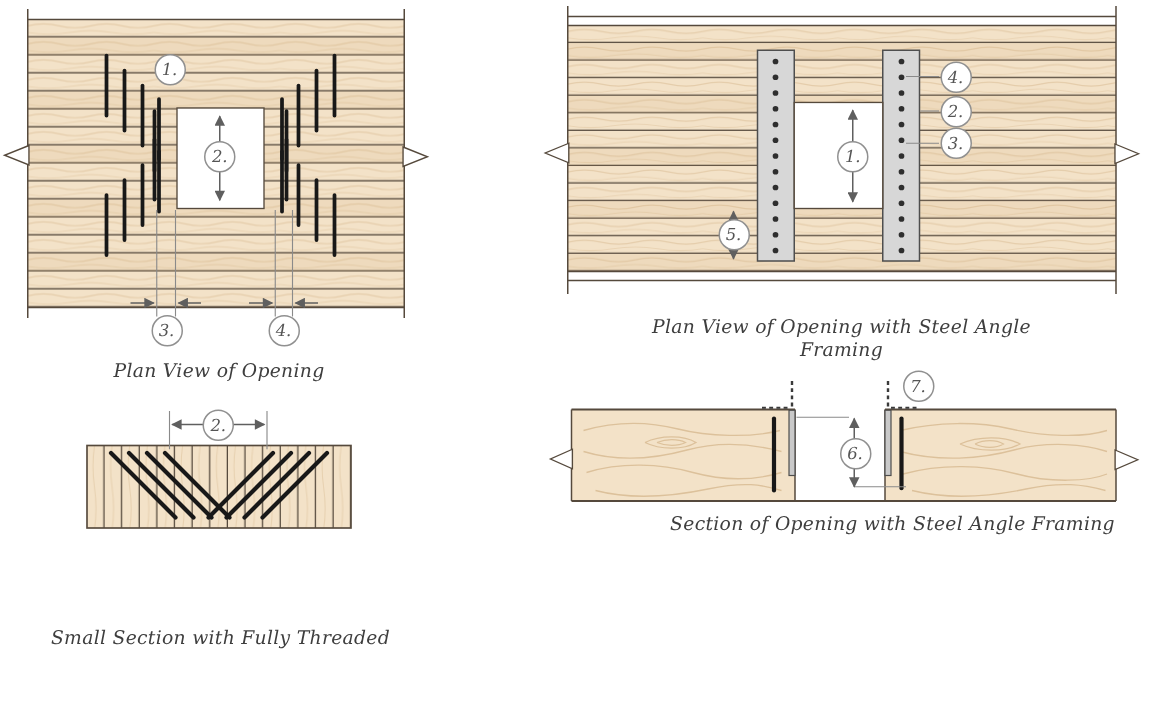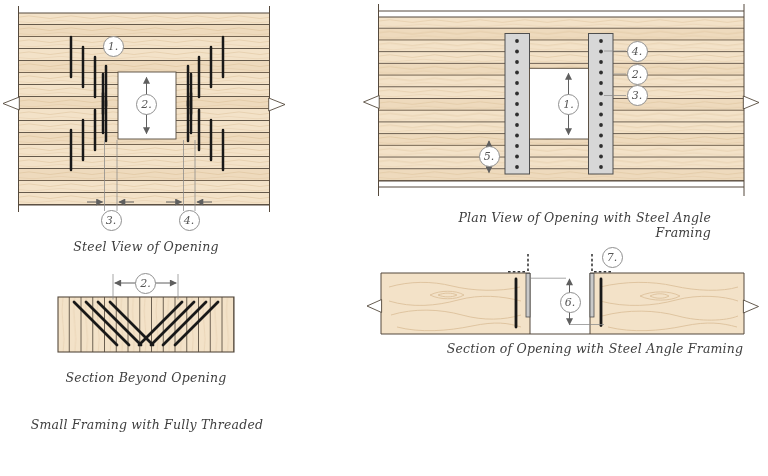--- a/index.html
+++ b/index.html
@@ -265,21 +265,20 @@
   <div class="callout" style="left:178.5px;top:209.5px;">4.</div>
   <div class="callout" style="left:135px;top:272.5px;">2.</div>
   <div class="callout" style="left:558px;top:93.5px;">1.</div>
   <div class="callout" style="left:626.5px;top:40.5px;">4.</div>
   <div class="callout" style="left:626.5px;top:63.5px;">2.</div>
   <div class="callout" style="left:626.5px;top:85px;">3.</div>
   <div class="callout" style="left:478.5px;top:146px;">5.</div>
   <div class="callout" style="left:559.5px;top:291.5px;">6.</div>
   <div class="callout" style="left:601.5px;top:247px;">7.</div>
 
-  <div class="caption" style="left:26px;top:239px;width:240px;">Steel View of Opening</div>
-  <div class="caption" style="left:26px;top:370px;width:240px;">Section Beyond Opening</div>
-  <div class="caption" style="left:411px;top:210px;width:300px;text-align:right;">Plan View of Opening with Steel Angle Framing</div>
+  <div class="caption" style="left:26px;top:239px;width:240px;">Plan View of Opening</div>
+  <div class="caption" style="left:411px;top:210px;width:300px;">Plan View of Opening with Steel Angle Framing</div>
   <div class="caption" style="left:412px;top:341px;width:300px;margin-left:33px;">Section of Opening with Steel Angle Framing</div>
   <div class="caption" style="left:22px;top:417px;width:250px;">
-    <span>Small Framing with Fully Threaded</span>
+    <span>Small Section with Fully Threaded</span>
   </div>
 
 </div>
 
 </body></html>

